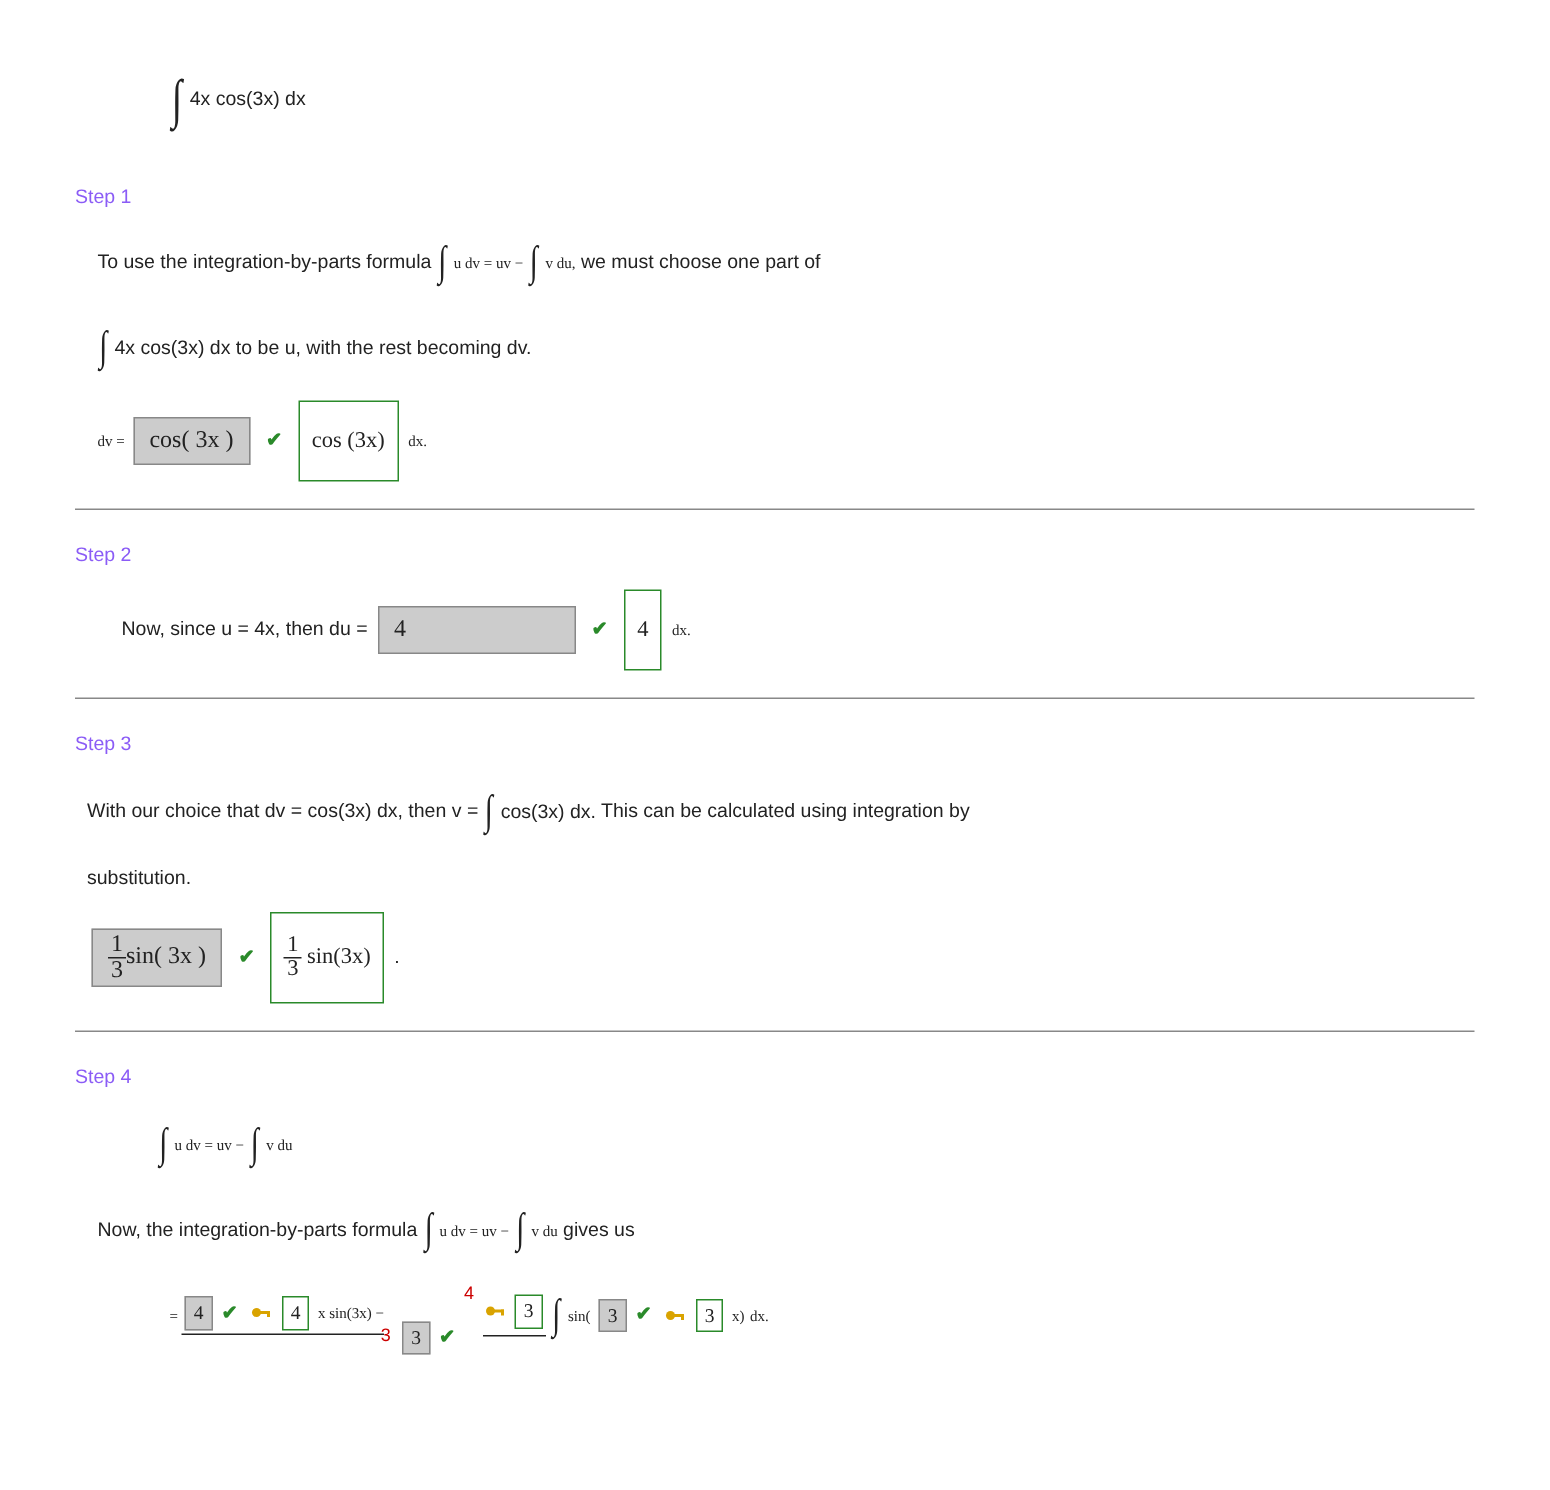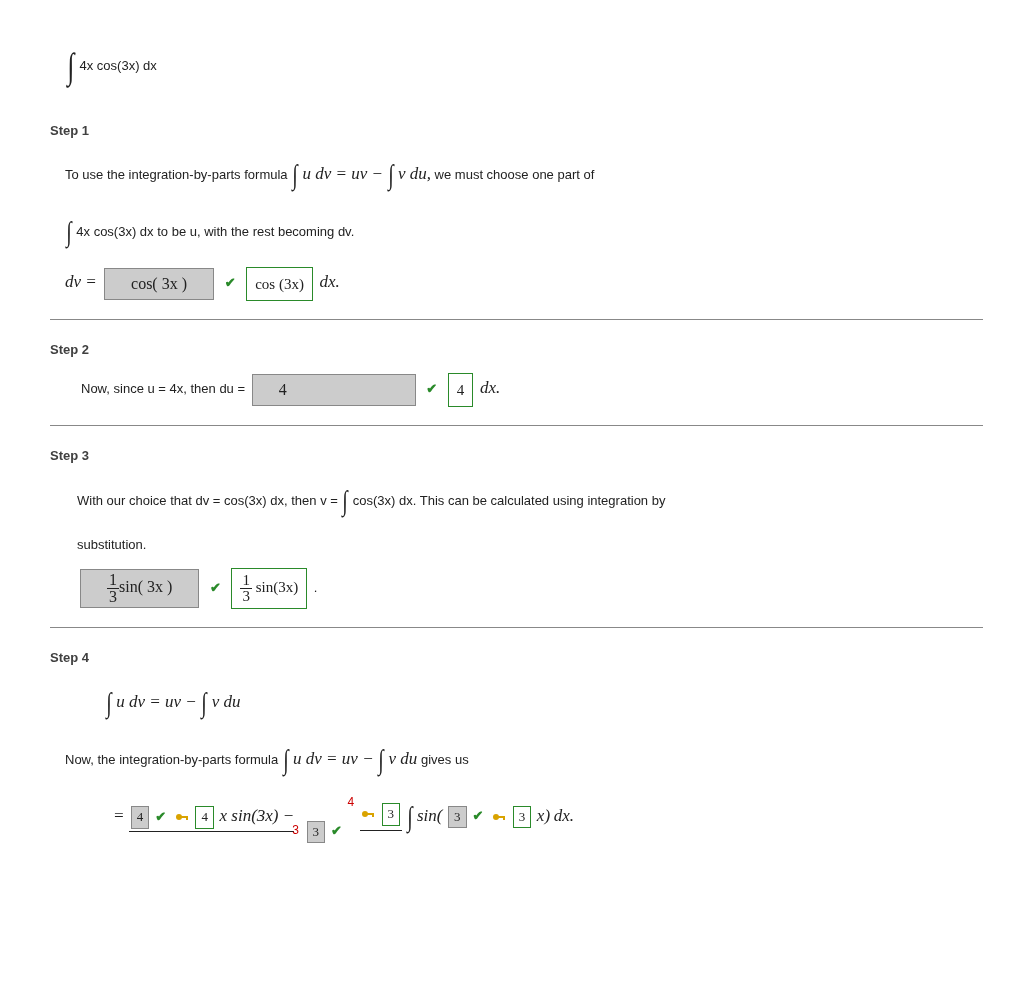--- a/index.html
+++ b/index.html
@@ -1,42 +1,42 @@
 <!DOCTYPE html>
 <html><head>
 <meta charset="utf-8">
 <style>
 body{font-family:Verdana,Arial,sans-serif;font-size:13px;color:#222;margin:0;padding:30px 50px;line-height:1.6}
 .prompt{margin-bottom:25px}
 .big-int{font-size:36px;font-family:'Times New Roman',serif;vertical-align:middle;display:inline-block;transform:scaleX(.7)}
 .mid-int{font-size:28px;font-family:'Times New Roman',serif;vertical-align:middle;display:inline-block;transform:scaleX(.7)}
 .expr{display:inline-block;vertical-align:middle}
-.step-head{font-weight:bold;margin:20px 0 10px;color:#404040}
+.step-head{font-weight:normal;margin:20px 0 10px;color:#8b5cf6}
 hr{border:none;border-top:1px solid #888;margin:18px 0}
-.it{font-style:italic;font-family:'Times New Roman',serif;font-size:17px}
-.ans-box{display:inline-block;border:1px solid #888;background:#ccc;color:#222;padding:2px 26px;font-family:'Times New Roman',serif;font-size:16px;vertical-align:middle;margin:0 3px}
-.corr-box{display:inline-block;border:1px solid #2a8a2a;background:#fff;padding:4px 8px;font-family:'Times New Roman',serif;font-size:15px;vertical-align:middle;margin:0 3px}
+.it{font-family:'Times New Roman',serif;font-size:10px}
+.ans-box{display:inline-block;border:1px solid #888;background:#ccc;color:#222;padding:2px 10px;font-family:'Times New Roman',serif;font-size:16px;vertical-align:middle;margin:0 3px}
+.corr-box{display:inline-block;border:1px solid #2a8a2a;background:#fff;padding:14px 8px;font-family:'Times New Roman',serif;font-size:15px;vertical-align:middle;margin:0 3px}
 .sm-box{display:inline-block;border:1px solid #888;background:#ccc;padding:0 5px;font-family:'Times New Roman',serif;vertical-align:middle;margin:0 2px}
 .sm-corr{display:inline-block;border:1px solid #2a8a2a;background:#fff;padding:0 5px;font-family:'Times New Roman',serif;vertical-align:middle;margin:0 2px}
 .check{color:#2a8a2a;font-weight:bold;margin:0 4px}
 .key{display:inline-block;width:16px;height:12px;vertical-align:middle}
 .key svg{display:block}
 .frac{display:inline-block;vertical-align:middle;text-align:center;font-family:'Times New Roman',serif;line-height:1}
 .frac .n{display:block;border-bottom:1px solid #222;padding:0 2px}
 .frac .d{display:block;padding:0 2px}
 .line{margin:12px 0}
 .sub{color:#c00;font-size:12px;position:relative;top:14px;left:-2px}
 .sup{color:#c00;font-size:12px;position:relative;top:-14px;left:-2px}
 .bigfrac-line{display:inline-block;border-bottom:1px solid #222;vertical-align:middle;padding-bottom:2px}
 </style>
 </head>
 <body>
 
 <div class="prompt">
-  <div style="margin-left:16px;margin-top:8px">
+  <div style="margin-left:63px;margin-top:8px">
     <span class="big-int">∫</span>
     <span class="expr">4x cos(3x) dx</span>
   </div>
 </div>
 
 <div class="step-head">Step 1</div>
 <div style="margin-left:15px">
   <div class="line">
     <span>To use the integration-by-parts formula </span>
     <span class="mid-int">∫</span>
@@ -66,21 +66,21 @@
     <span>Now, since  u = 4x,  then  du = </span>
     <span class="ans-box" style="min-width:110px;text-align:left">4</span>
     <span class="check">✔</span>
     <span class="corr-box">4</span>
     <span class="it"> dx.</span>
   </div>
 </div>
 <hr>
 
 <div class="step-head">Step 3</div>
-<div style="margin-left:27px">
+<div style="margin-left:8px">
   <div class="line">
     <span>With our choice that  dv = cos(3x) dx,  then  v = </span>
     <span class="mid-int">∫</span>
     <span class="expr">cos(3x) dx.</span>
     <span> This can be calculated using integration by</span>
   </div>
   <div class="line">substitution.</div>
   <div class="line">
     <span class="ans-box">
       <span class="frac"><span class="n">1</span><span class="d">3</span></span><span>sin( 3x )</span>

